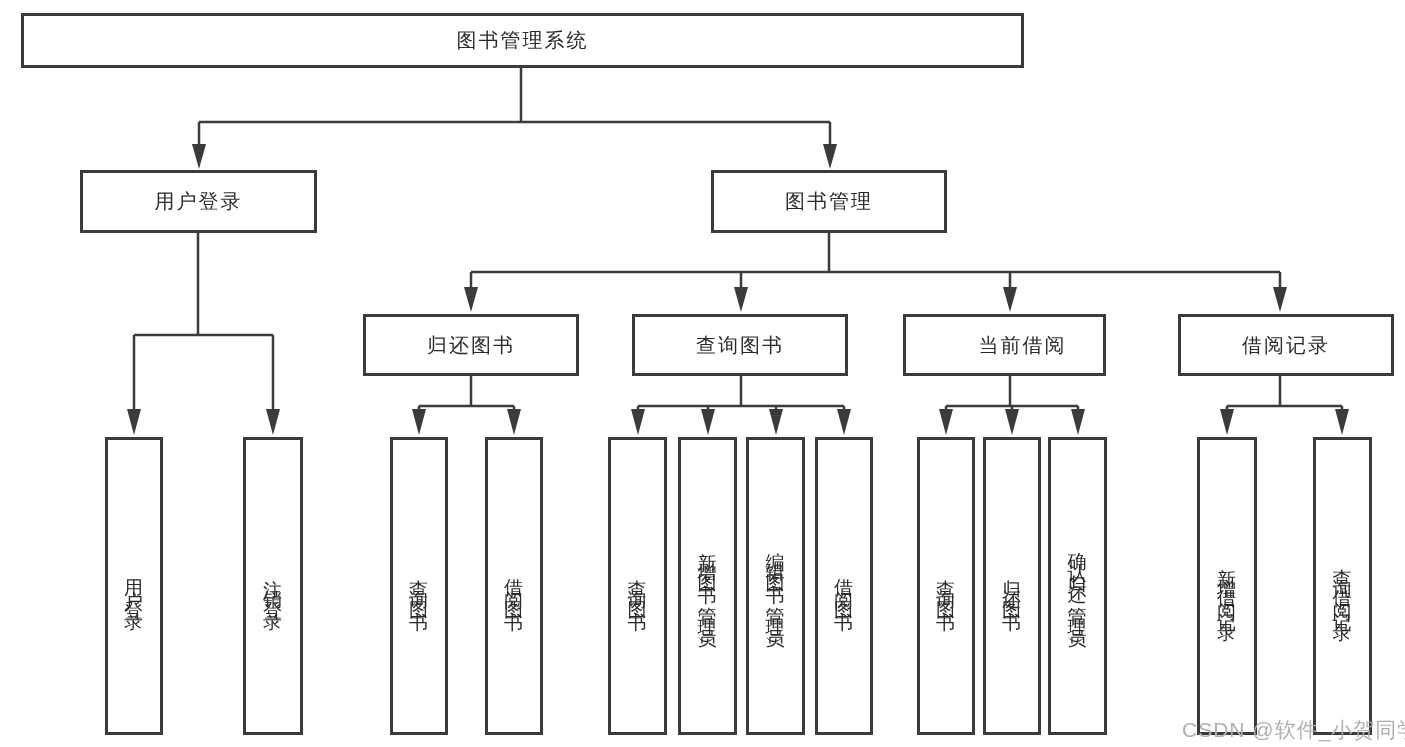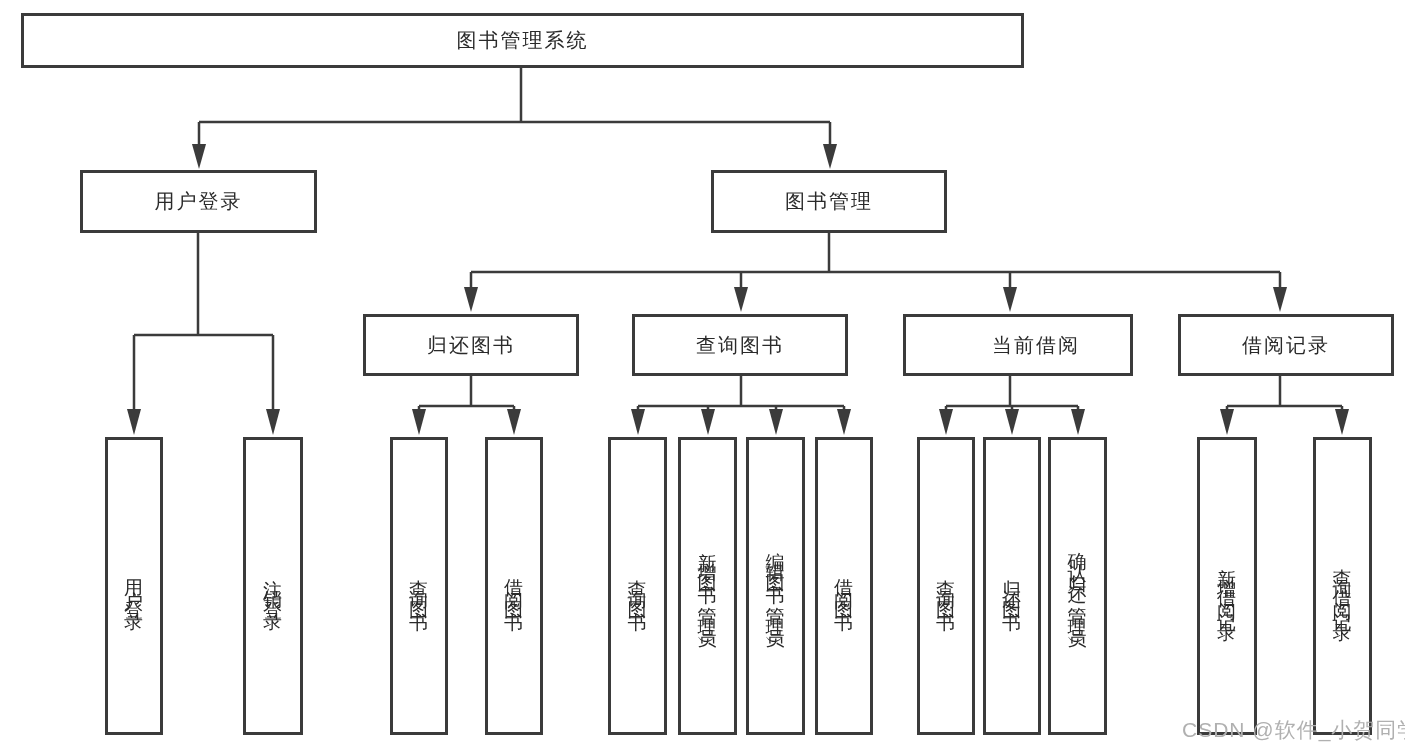--- a/index.html
+++ b/index.html
@@ -108,21 +108,21 @@
     </g>
   </svg>
 
   <div class="node hnode root">图书管理系统</div>
 
   <div class="node hnode lvl1" style="left:80px;width:237px;">用户登录</div>
   <div class="node hnode lvl1" style="left:711px;width:236px;">图书管理</div>
 
   <div class="node hnode lvl2" style="left:363px;width:216px;">归还图书</div>
   <div class="node hnode lvl2" style="left:632px;width:216px;">查询图书</div>
-  <div class="node hnode lvl2" style="left:903px;width:230px;padding-left:36px;">当前借阅</div>
+  <div class="node hnode lvl2" style="left:903px;width:203px;padding-left:36px;">当前借阅</div>
   <div class="node hnode lvl2" style="left:1172px;width:216px;margin-left:6px;">借阅记录</div>
 
   <div class="node leaf" style="left:105px;width:58px;">用户登录</div>
   <div class="node leaf" style="left:243px;width:60px;">注销登录</div>
 
   <div class="node leaf" style="left:390px;width:58px;">查询图书</div>
   <div class="node leaf" style="left:485px;width:58px;">借阅图书</div>
 
   <div class="node leaf" style="left:608px;width:59px;">查询图书</div>
   <div class="node leaf" style="left:678px;width:59px;">新增图书（管理员）</div>

